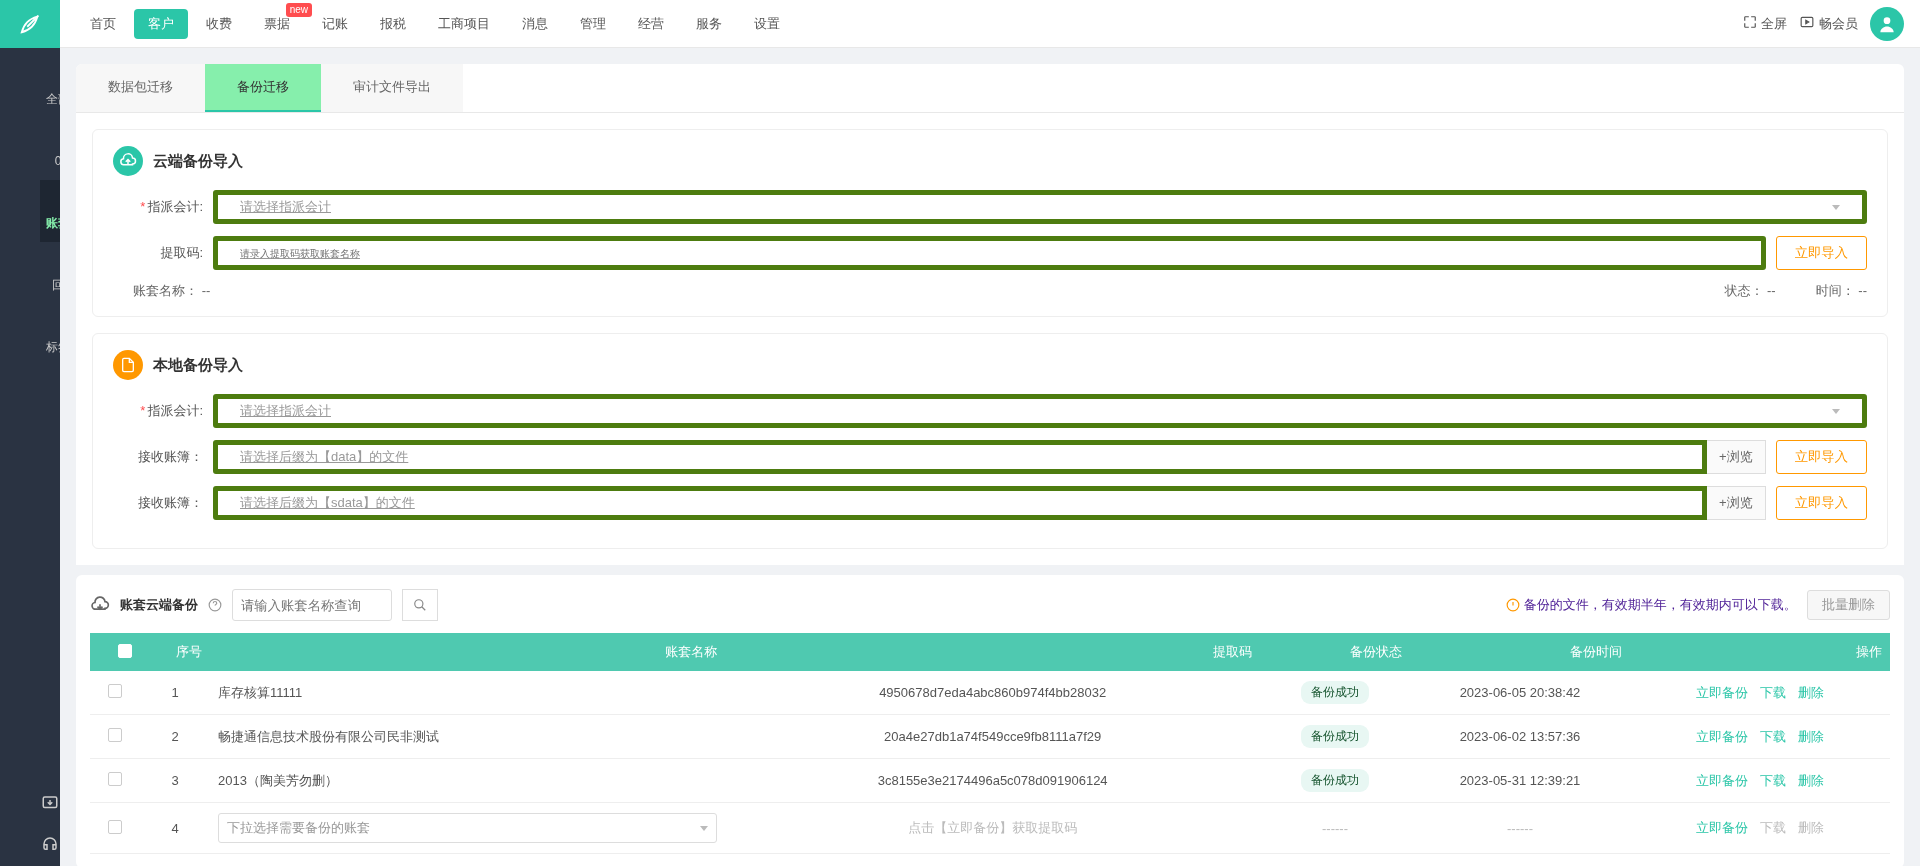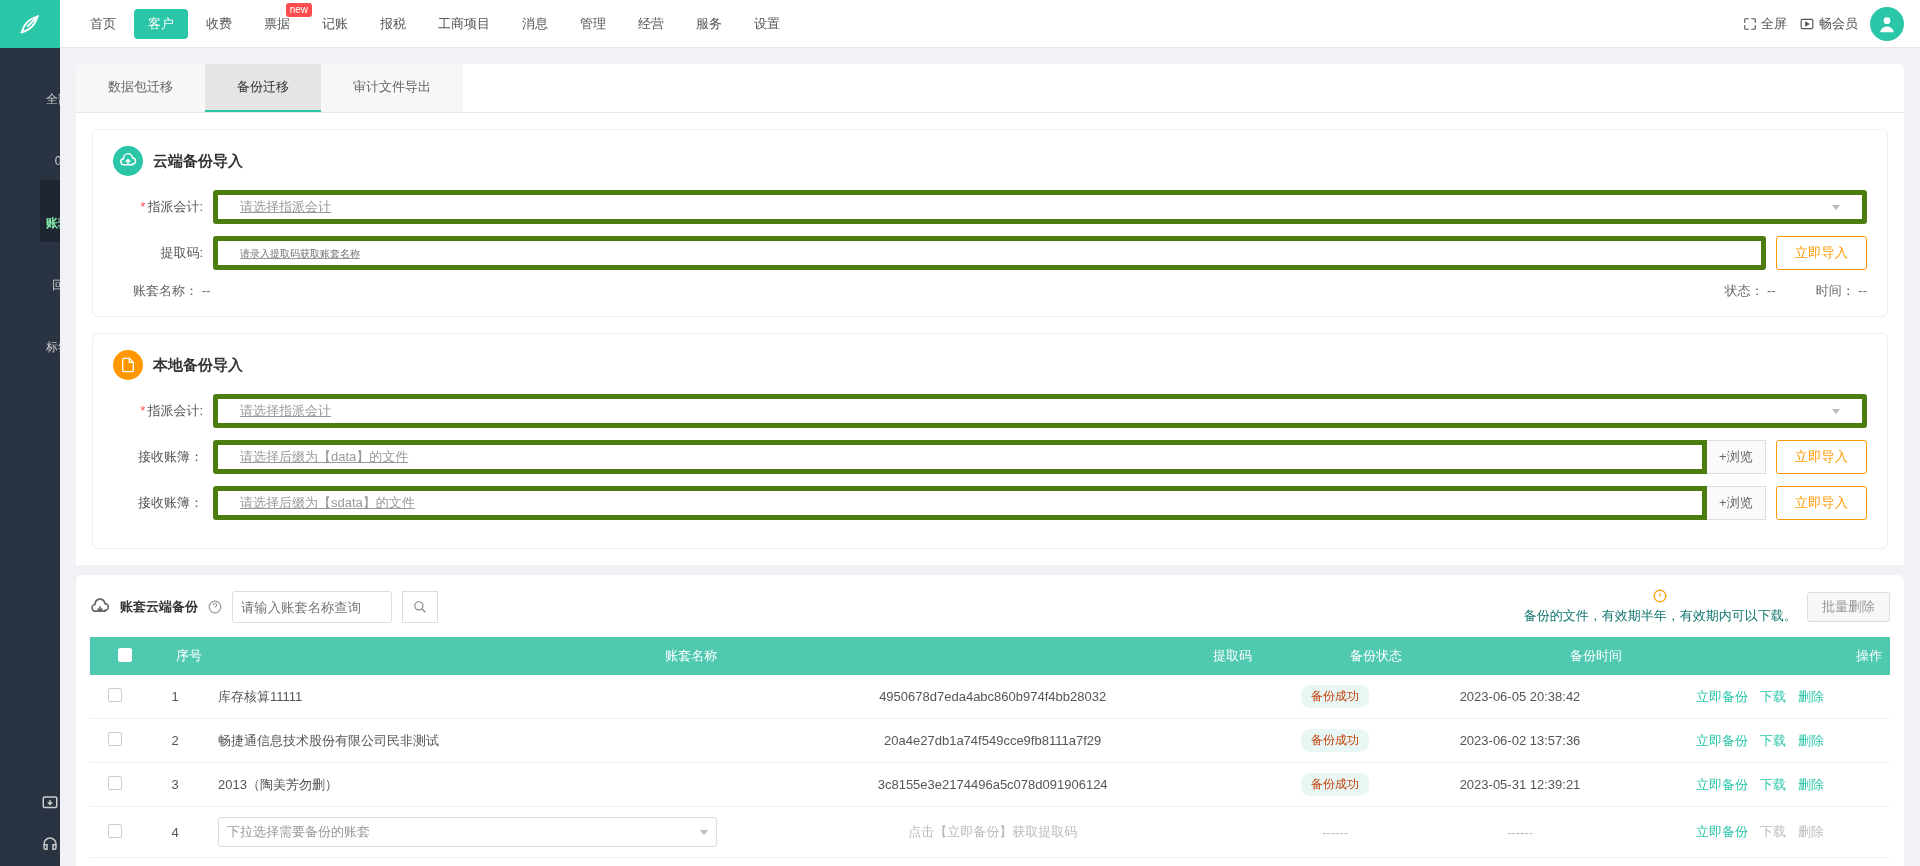--- a/index.html
+++ b/index.html
@@ -5,35 +5,35 @@
 * { box-sizing: border-box; margin: 0; padding: 0; }
 body { font-family: "Microsoft YaHei", Arial, sans-serif; font-size: 13px; color: #333; background: #fff; }
 
 .topbar { height: 48px; background: #fff; border-bottom: 1px solid #e8e8e8; display: flex; align-items: center; padding: 0 16px 0 0; }
 .logo { width: 60px; height: 48px; background: #2bc6a8; display: flex; align-items: center; justify-content: center; color: #fff; }
 .topnav { display: flex; align-items: center; gap: 4px; margin-left: 16px; flex: 1; }
 .topnav .navitem { padding: 6px 14px; cursor: pointer; color: #555; border-radius: 4px; position: relative; }
 .topnav .navitem.active { background: #2bc6a8; color: #fff; }
 .topnav .badge { position: absolute; top: -6px; right: -8px; background: #ff4d4f; color: #fff; font-size: 10px; padding: 0 4px; border-radius: 3px; line-height: 14px; }
 .topright { display: flex; align-items: center; gap: 12px; color: #555; }
-.topright .tr-item { display: flex; align-items: center; gap: 4px; cursor: pointer; }
+.topright .tr-item { display: flex; gap: 4px; cursor: pointer; }
 .avatar { width: 34px; height: 34px; border-radius: 50%; background: #2bc6a8; display: flex; align-items: center; justify-content: center; color: #fff; }
 
 .layout { display: flex; height: calc(100vh - 48px); }
 .sidebar { width: 60px; background: #2a3342; color: #ccc; display: flex; flex-direction: column; align-items: center; padding-top: 8px; }
 .sidebar .sitem { width: 100%; padding: 10px 0; text-align: center; cursor: pointer; font-size: 12px; margin-left: 40px; }
 .sidebar .sitem.active { background: #1e2632; color: #86efac; font-weight: bold; }
 .sidebar .sitem .sicon { display: block; margin: 0 auto 4px; }
 .sidebar .spacer { flex: 1; }
 
 .main { flex: 1; background: #f0f2f5; padding: 16px; overflow: auto; position: relative; }
 .tabs { display: flex; border-bottom: 1px solid #e8e8e8; background: #fff; border-radius: 6px 6px 0 0; text-align: right; }
 .tabs .tab { padding: 14px 32px; cursor: pointer; color: #666; background: #f7f7f7; }
 .tabs .tab:first-child { border-radius: 6px 0 0 0; }
-.tabs .tab.active { color: #333; background: #e5e5e5; border-bottom: 2px solid #2bc6a8; }
+.tabs .tab.active { color: #333; background: #86efac; border-bottom: 2px solid #2bc6a8; }
 
 .panels { display: flex; gap: 16px; background: #fff; padding: 16px; flex-direction: column; }
 .panel { flex: 1; border: 1px solid #eee; border-radius: 6px; padding: 16px 20px; }
 .panel-header { display: flex; align-items: center; gap: 10px; margin-bottom: 14px; }
 .panel-icon { width: 30px; height: 30px; border-radius: 50%; display: flex; align-items: center; justify-content: center; color: #fff; }
 .panel-icon.green { background: #2bc6a8; }
 .panel-icon.orange { background: #ff9800; }
 .panel-title { font-size: 15px; font-weight: 600; }
 .form-row { display: flex; align-items: center; margin-bottom: 12px; }
 .form-label { width: 90px; text-align: right; margin-right: 10px; color: #555; }
@@ -44,29 +44,29 @@
 .btn-browse { height: 34px; padding: 0 12px; border: 1px solid #ddd; border-left: none; background: #fafafa; cursor: pointer; display: inline-flex; align-items: center; color: #666; }
 .inline-text { display: flex; gap: 40px; color: #666; padding-left: 20px; }
 .inline-text span { display: inline-block; }
 
 .table-section { background: #fff; margin-top: 10px; padding: 14px; border-radius: 6px; }
 .table-toolbar { display: flex; align-items: center; gap: 10px; margin-bottom: 12px; }
 .table-toolbar .tt-title { font-weight: 600; }
 .search-input { height: 32px; border: 1px solid #ddd; border-radius: 3px; padding: 0 8px; width: 160px; }
 .search-btn { height: 32px; width: 36px; border: 1px solid #ddd; background: #fff; cursor: pointer; display: flex; align-items: center; justify-content: center; }
 .tt-right { margin-left: auto; display: flex; align-items: center; gap: 10px; }
-.warn-text { color: #0f766e; display: flex; align-items: center; gap: 4px; flex-direction: column; }
+.warn-text { color: #4c1d95; display: flex; align-items: center; gap: 4px; }
 .btn-gray { height: 30px; padding: 0 14px; border: 1px solid #ddd; background: #f7f7f7; color: #999; border-radius: 3px; cursor: pointer; }
 
 table { width: 100%; border-collapse: collapse; }
 thead th { background: #4fc9b0; color: #fff; font-weight: 500; padding: 10px 8px; text-align: right; font-size: 13px; }
 tbody td { padding: 10px 8px; border-bottom: 1px solid #eee; text-align: center; color: #555; }
 tbody td.left { text-align: left; }
 .checkbox { width: 14px; height: 14px; border: 1px solid #ccc; border-radius: 2px; display: inline-block; background: #fff; }
-.status-badge { display: inline-block; background: #e8f7f3; color: #c2410c; padding: 3px 10px; border-radius: 9px; font-size: 12px; }
+.status-badge { display: inline-block; background: #e8f7f3; color: #14532d; padding: 3px 10px; border-radius: 9px; font-size: 12px; }
 .link { color: #2bc6a8; cursor: pointer; margin: 0 6px; }
 .link.disabled { color: #bbb; cursor: default; }
 .muted { color: #bbb; }
 .row-select { width: 100%; height: 30px; border: 1px solid #ddd; border-radius: 3px; padding: 0 8px; color: #999; display: flex; align-items: center; justify-content: space-between; background: #fff; }
 
 .chevron { width: 0; height: 0; border-left: 4px solid transparent; border-right: 4px solid transparent; border-top: 5px solid #bbb; }
 </style>
 </head>
 <body>
 

